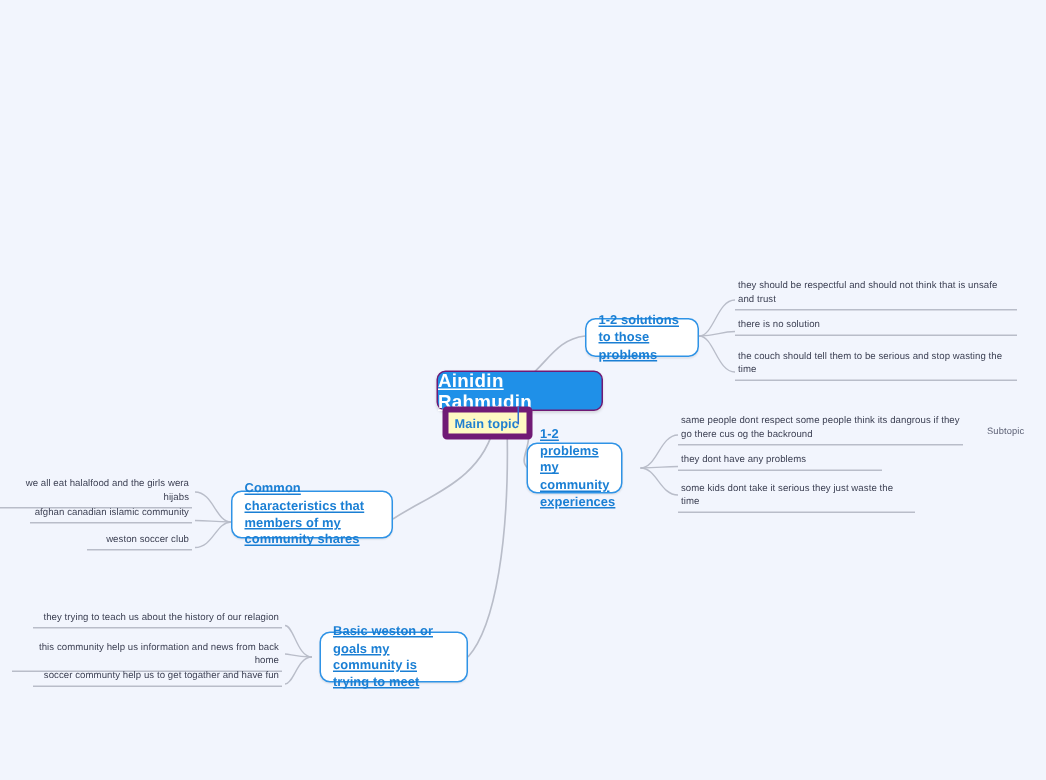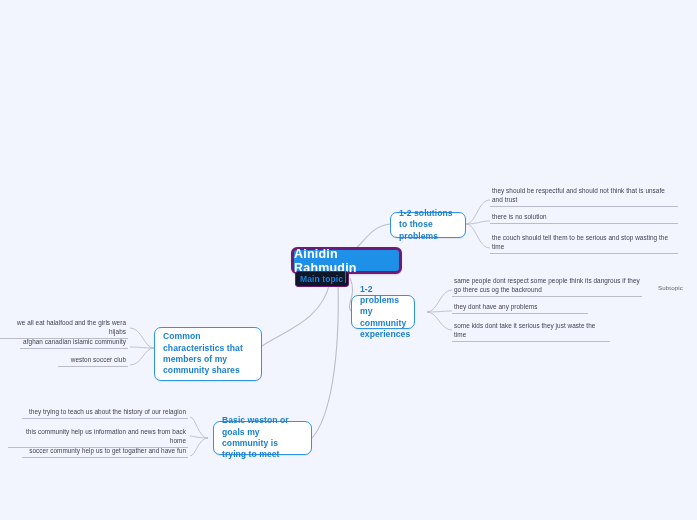--- a/index.html
+++ b/index.html
@@ -25,40 +25,41 @@
     position: absolute;
     left: 0;
     top: 0;
     width: 697px;
     height: 520px;
     pointer-events: none;
   }
   .node {
     position: absolute;
     box-sizing: border-box;
+    text-decoration: underline;
   }
   
   .root-node {
     background: #1f90e8;
     color: #ffffff;
-    border: 3px solid #701a75;
+    border: 1px solid #701a75;
     border-radius: 6px;
     font-size: 12.5px;
     font-weight: bold;
     letter-spacing: 0.2px;
     display: flex;
     align-items: center;
     justify-content: center;
     box-shadow: 0 1px 2px rgba(0,0,0,0.13);
   }
   .root-sub {
     position: absolute;
-    background: #0f172a;
+    background: #fef9c3;
     color: #1f7fd0;
-    border: 1px solid #701a75;
+    border: 4px solid #701a75;
     border-radius: 3px;
     font-size: 8.5px;
     font-weight: bold;
     padding: 2px 5px 2px 4px;
     letter-spacing: 0.1px;
     white-space: nowrap;
   }
   
   .branch-node {
     background: #ffffff;
@@ -148,21 +149,21 @@
   <div class="leaf" style="left:490px; top:233px; width:188px;">the couch should tell them to be serious and stop wasting the time</div>
 
   <div class="node branch-node" style="left:351px; top:295px; width:64px; height:34px;">
     <span>1-2 problems my community experiences</span>
   </div>
   <div class="leaf" style="left:452px; top:276px; width:190px;">same people dont respect some people think its dangrous if they go there cus og the backround</div>
   <div class="leaf" style="left:452px; top:302px; width:136px;">they dont have any problems</div>
   <div class="leaf" style="left:452px; top:321px; width:158px;">some kids dont take it serious they just waste the time</div>
   <div class="subtopic-tag" style="left:658px; top:284px;">Subtopic</div>
 
-  <div class="node branch-node" style="left:154px; top:327px; width:108px; height:54px;">
+  <div class="node branch-node" style="left:154px; top:327px; width:108px; height:32px;">
     <span>Common characteristics that members of my community shares</span>
   </div>
   <div class="leaf align-right" style="left:0px; top:318px; width:128px;">we all eat halalfood and the girls wera hijabs</div>
   <div class="leaf align-right" style="left:20px; top:337px; width:108px;">afghan canadian islamic community</div>
   <div class="leaf align-right" style="left:58px; top:355px; width:70px;">weston soccer club</div>
 
   <div class="node branch-node" style="left:213px; top:421px; width:99px; height:34px;">
     <span>Basic weston or goals my community is trying to meet</span>
   </div>
   <div class="leaf align-right" style="left:22px; top:407px; width:166px;">they trying to teach us about the history of our relagion</div>

